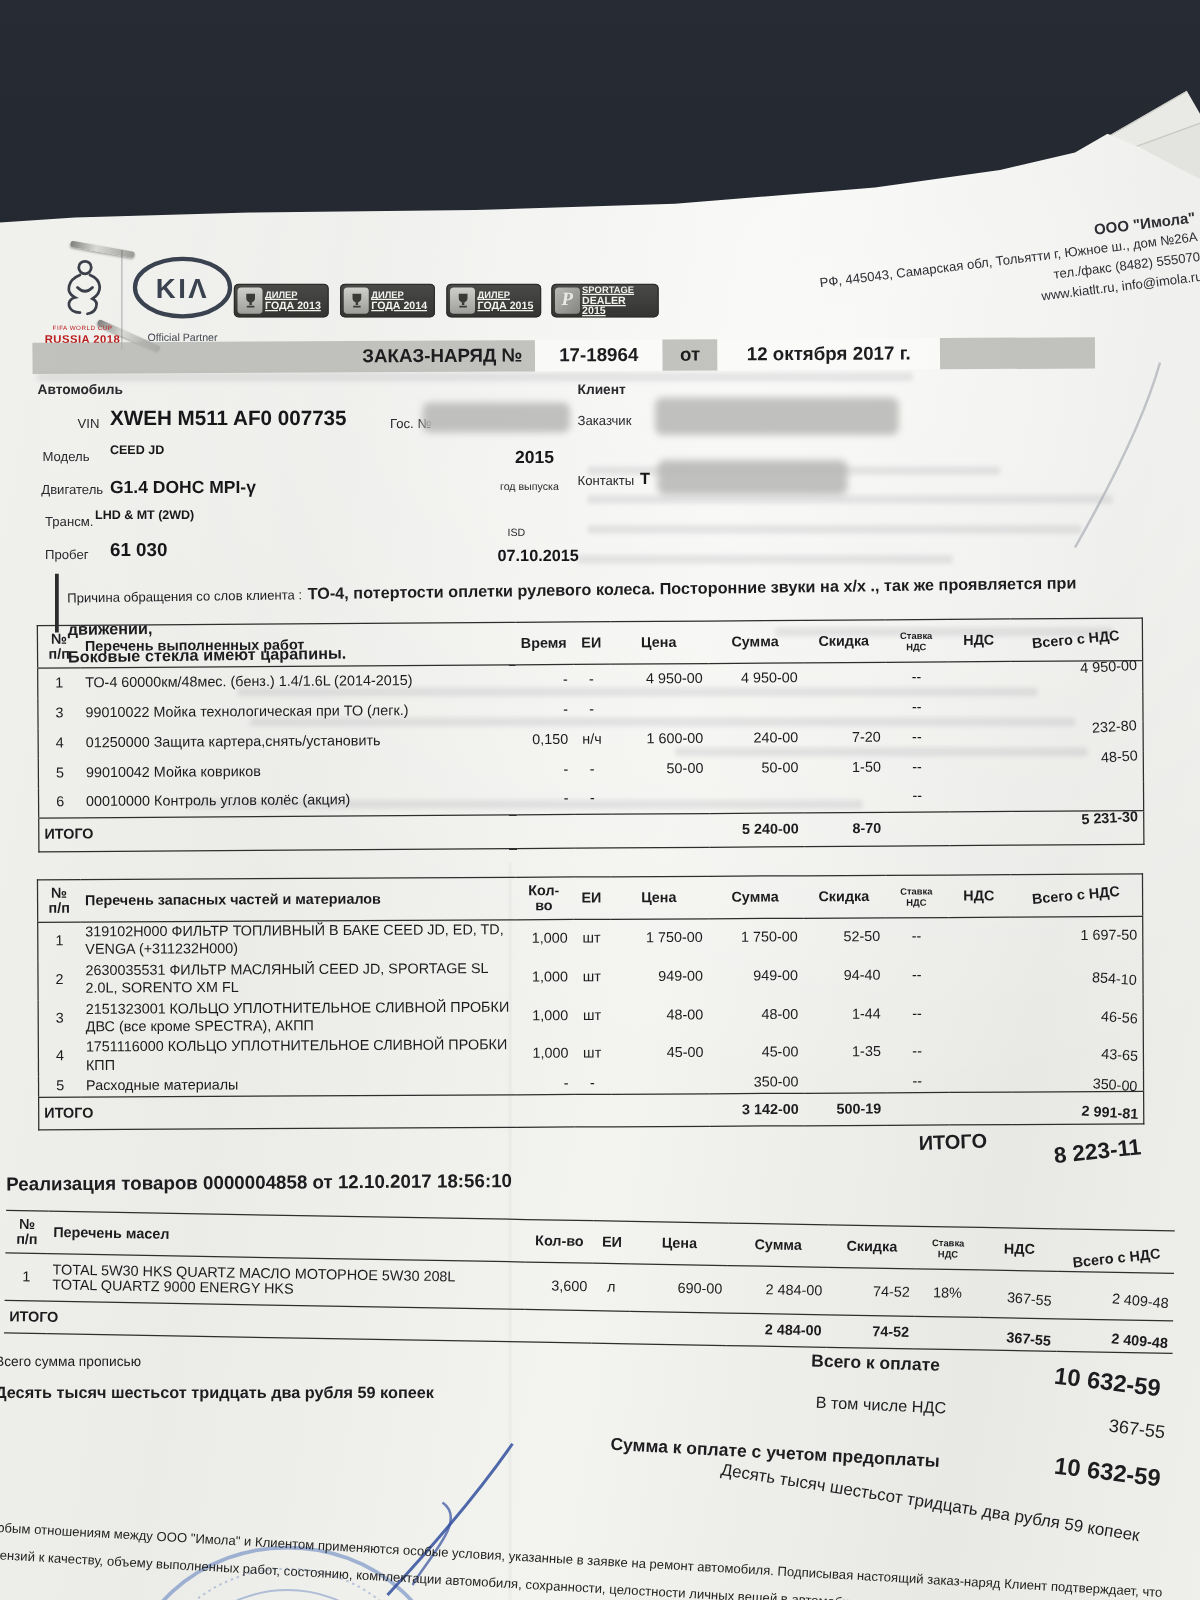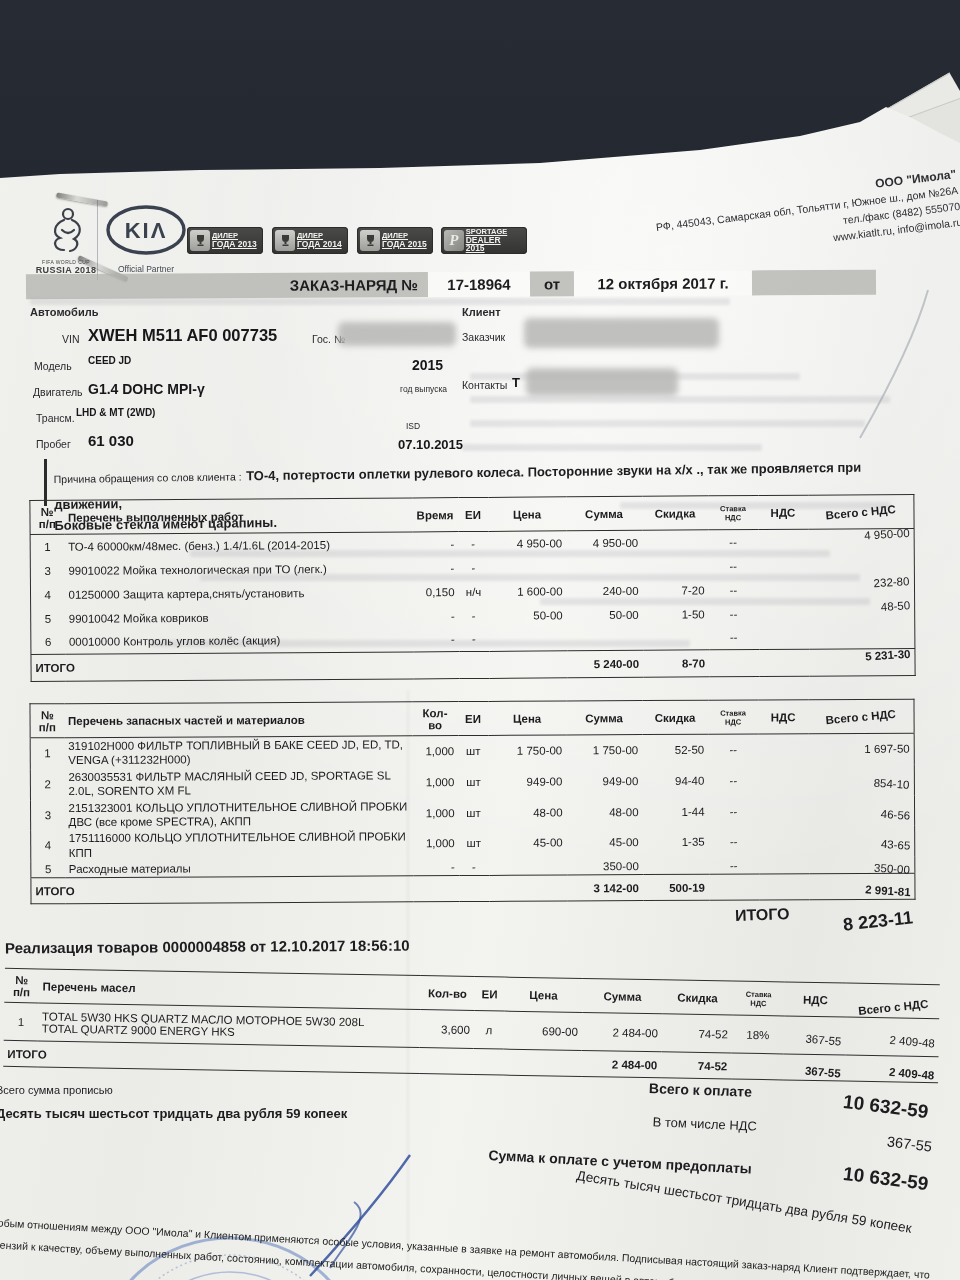--- a/index.html
+++ b/index.html
@@ -21,21 +21,21 @@
     filter:drop-shadow(0 -4px 10px rgba(0,0,0,.45));}
   #content{position:absolute;left:0;top:0;width:960px;height:1280px;color:#1d1d20;}
 
   .ghost{position:absolute;background:rgba(120,124,132,.15);filter:blur(1.6px);border-radius:2px;height:7px;}
   .crease{position:absolute;left:407px;top:690px;width:2px;height:590px;background:rgba(0,0,0,.045);filter:blur(1px);}
 
   .staple{position:absolute;height:5px;border-radius:2px;
     background:linear-gradient(90deg,#80807e,#d9d9d5 40%,#9a9a97);box-shadow:0 1px 2px rgba(0,0,0,.35);}
 
   
-  #fifa{left:30px;top:206px;width:72px;text-align:center;color:#404040;}
+  #fifa{left:30px;top:206px;width:72px;text-align:center;color:#b91c1c;}
   #fifa .t1{font-size:5px;letter-spacing:.4px;margin-top:1px;}
   #fifa .t2{font-size:9px;font-weight:bold;letter-spacing:.4px;}
   #kia{left:102px;top:204px;width:88px;text-align:center;color:#39424e;}
   #kia .partner{font-size:8.5px;color:#42464f;margin-top:4px;}
   .hdr-divider{position:absolute;left:97px;top:200px;width:1px;height:80px;background:rgba(70,74,84,.35);}
 
   .badge{position:absolute;top:227px;height:27px;display:flex;align-items:center;
     background:linear-gradient(180deg,#4a4a48,#333331);border-radius:4px;
     box-shadow:inset 0 0 0 1px #2c2c2a;color:#f2f2ef;overflow:hidden;}
   .badge .icon-box{width:20px;height:21px;margin:0 2px 0 3px;background:linear-gradient(180deg,#cfcfcb,#9d9d99);

